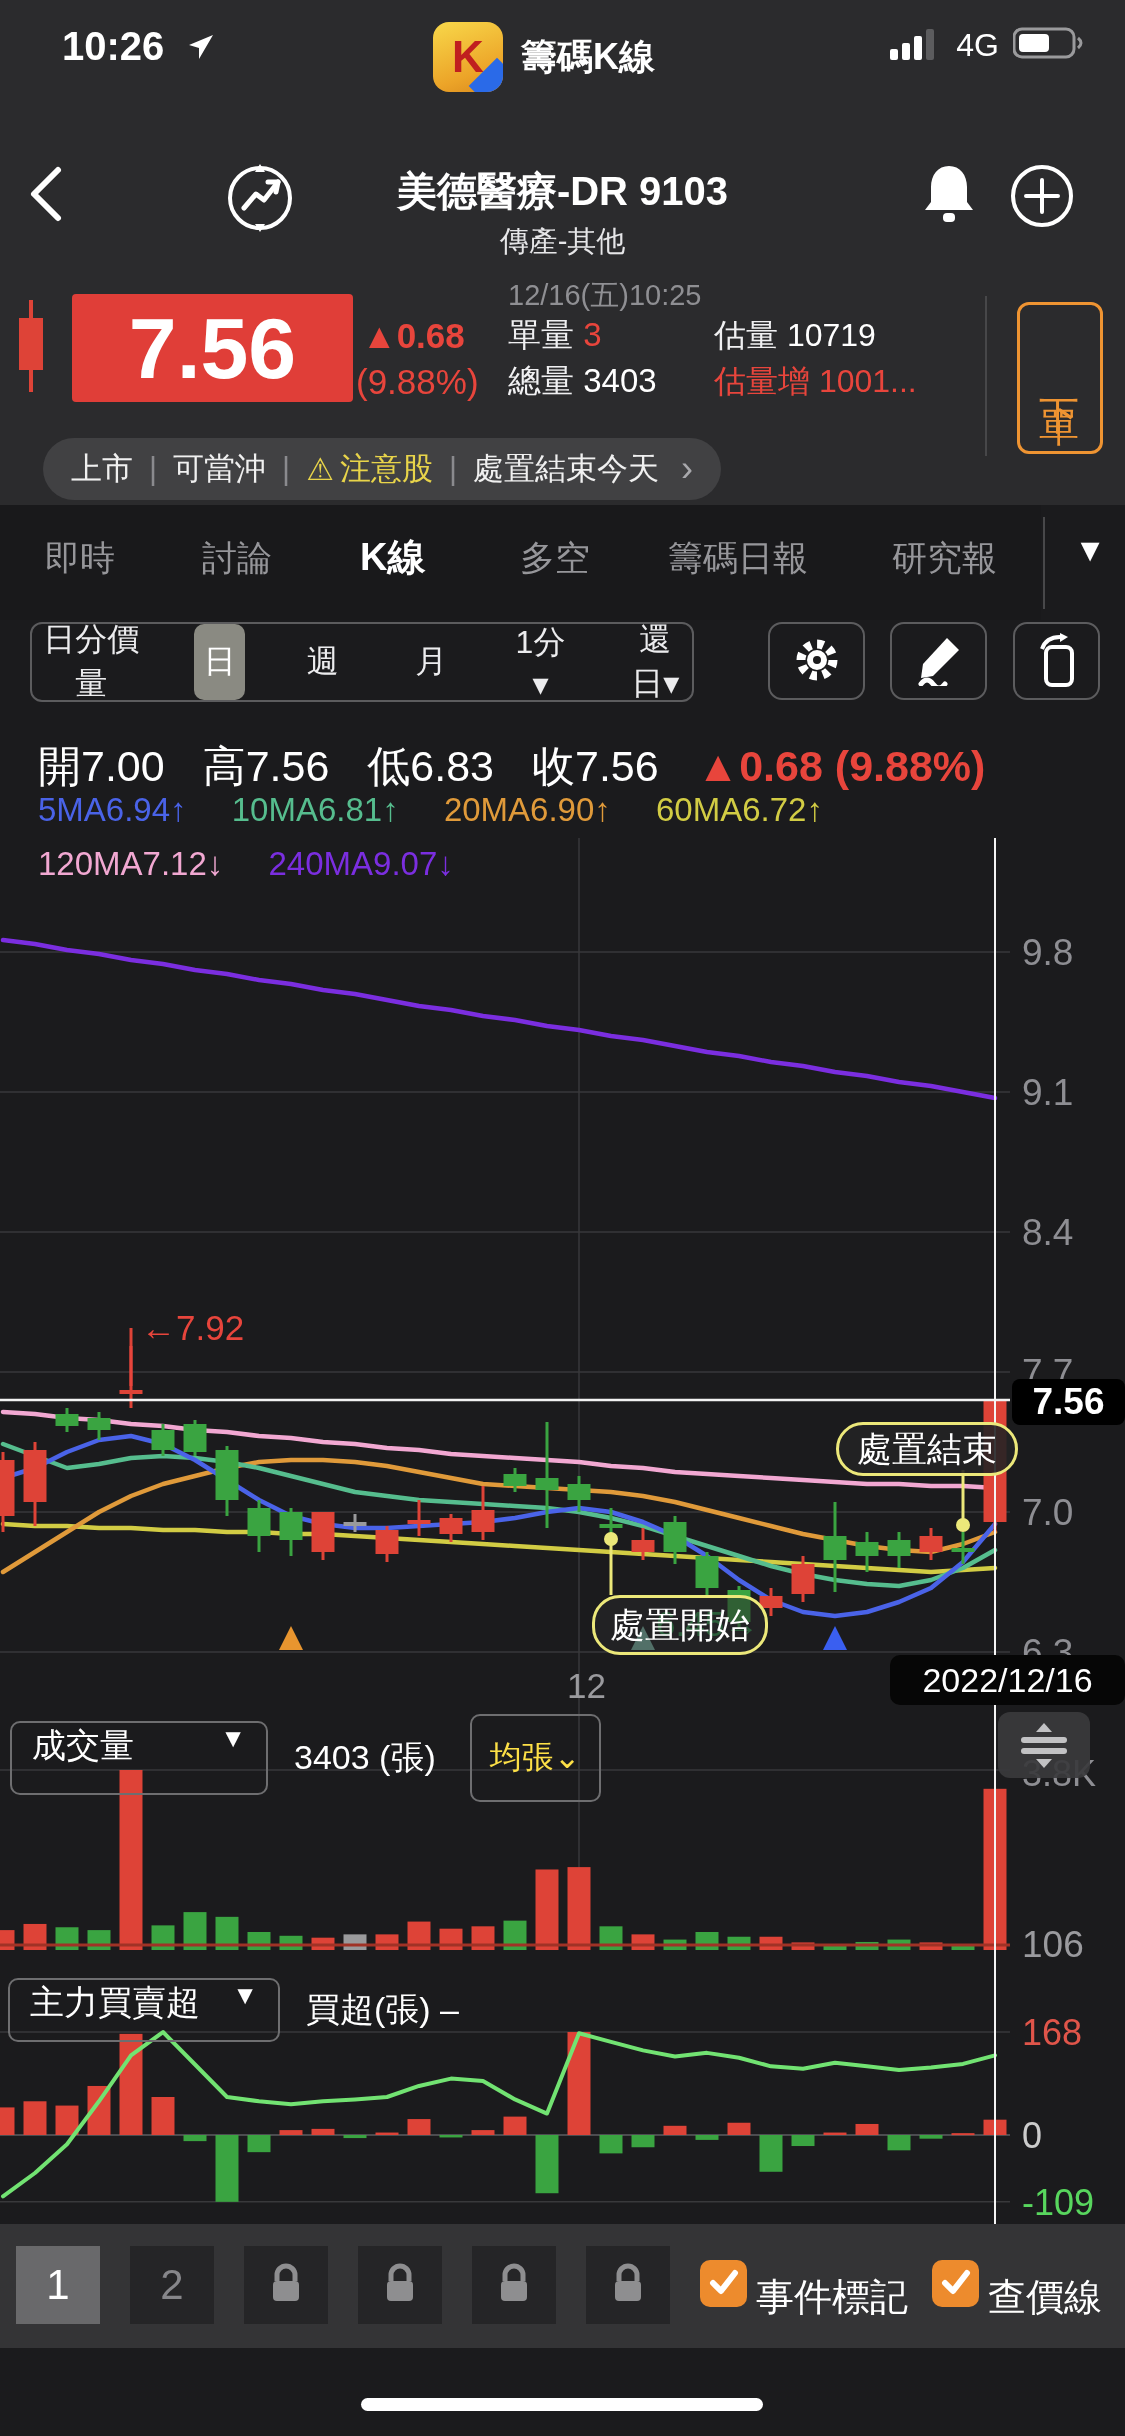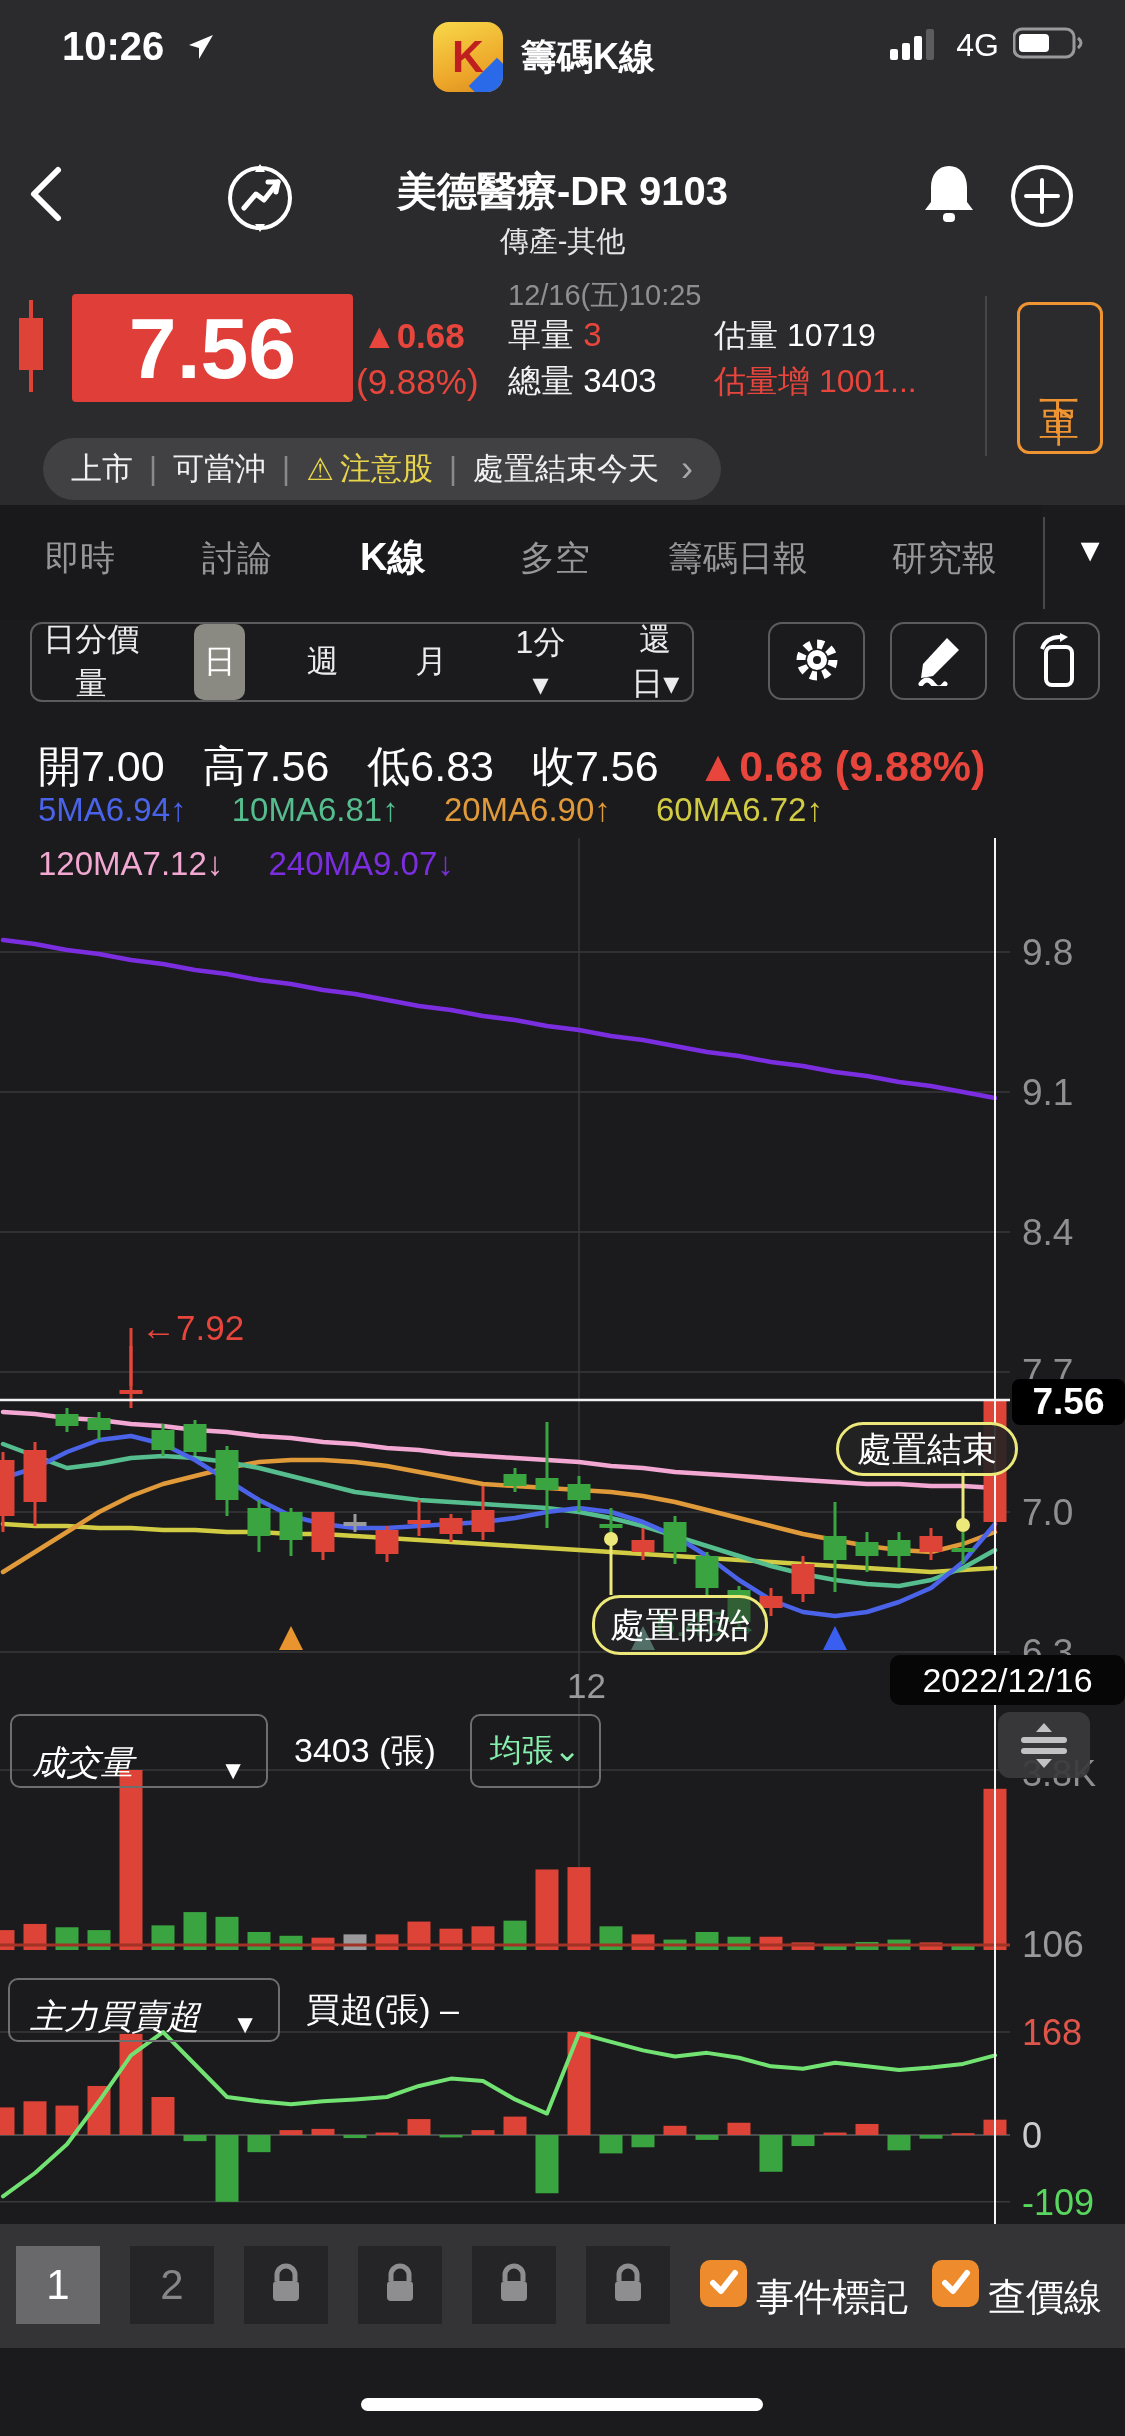--- a/index.html
+++ b/index.html
@@ -72,24 +72,24 @@
          display:flex;align-items:center;justify-content:center;z-index:3;}
   .badge-start{left:592px;top:757px;width:170px;height:54px;background:rgba(40,40,42,.55);}
   .badge-end{left:836px;top:584px;width:176px;height:48px;background:rgba(35,35,37,.9);}
   .date-badge{position:absolute;left:890px;top:817px;width:235px;height:50px;background:#060606;border-radius:10px;
               color:#fff;font-size:34px;display:flex;align-items:center;justify-content:center;z-index:3;}
   .price-badge{position:absolute;left:1012px;top:541px;width:113px;height:46px;background:#000;border-radius:8px;
                color:#fff;font-size:37px;font-weight:600;display:flex;align-items:center;justify-content:center;z-index:3;}
   
   .ctl-row{position:absolute;z-index:4;display:flex;align-items:center;}
   .drop-btn{height:74px;border:2px solid #6e6e70;border-radius:10px;background:transparent;color:#fff;
-            font-size:34px;display:flex;align-items:flex-end;justify-content:space-between;padding:0 20px;font-style:italic;}
+            font-size:34px;display:flex;align-items:flex-start;justify-content:space-between;padding:0 20px;}
   .drop-arrow{font-size:26px;margin-left:26px;}
   .ctl-val{font-size:34px;color:#fff;margin-left:26px;}
-  .avg-btn{height:74px;border:2px solid #6e6e70;border-radius:10px;background:transparent;color:#86efac;
+  .avg-btn{height:88px;border:2px solid #6e6e70;border-radius:10px;background:transparent;color:#fde047;
            font-size:32px;display:flex;align-items:center;padding:0 18px;margin-left:34px;}
   .scroll-handle{position:absolute;left:998px;top:1712px;width:92px;height:66px;background:rgba(58,58,60,.92);
                  border-radius:12px;z-index:4;display:flex;flex-direction:column;align-items:center;justify-content:center;gap:5px;}
   .scroll-handle .tri{width:0;height:0;border-left:8px solid transparent;border-right:8px solid transparent;}
   .scroll-handle .bar{width:46px;height:6px;background:#c2c2c4;border-radius:3px;}
   
   .bottom-bar{position:absolute;left:0;top:2224px;width:1125px;height:124px;background:#343436;}
   .pg-btn{position:absolute;top:22px;width:84px;height:78px;border:none;font-size:42px;
           display:flex;align-items:center;justify-content:center;background:#252527;color:#86868a;}
   .pg-btn.active{background:#69696b;color:#fff;}

